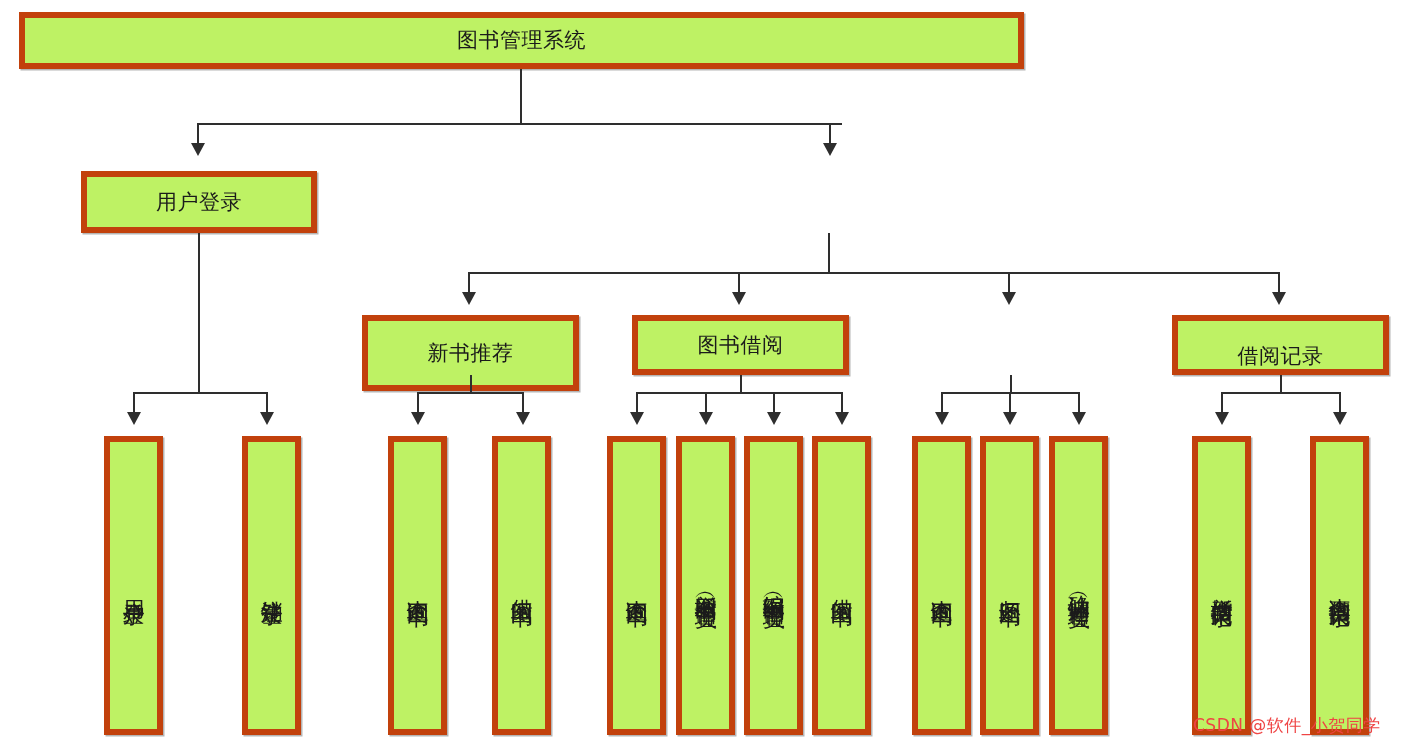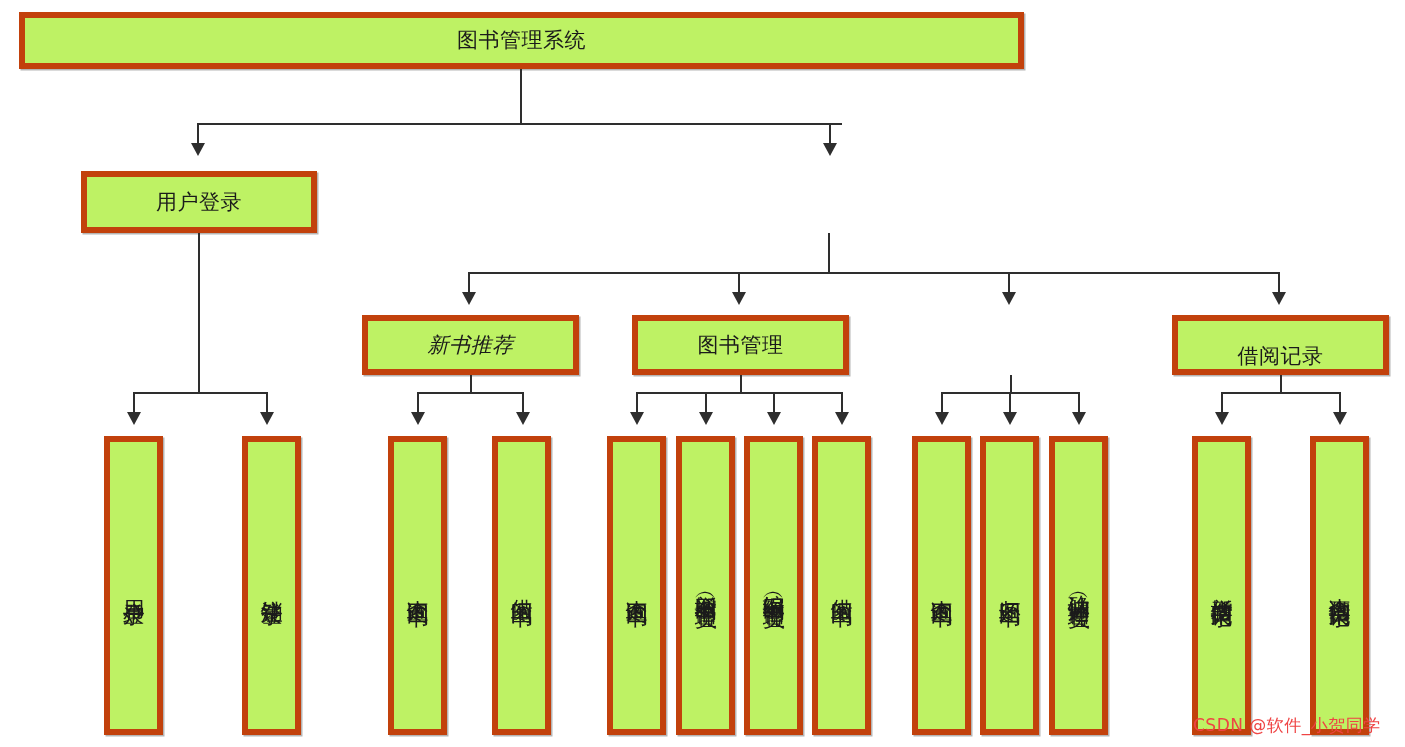--- a/index.html
+++ b/index.html
@@ -106,25 +106,25 @@
   <div class="ln h" style="left:468px;top:272px;width:811px;"></div>
   <div class="ln v" style="left:468px;top:272px;height:22px;"></div>
   <div class="ln v" style="left:738px;top:272px;height:22px;"></div>
   <div class="ln v" style="left:1008px;top:272px;height:22px;"></div>
   <div class="ln v" style="left:1278px;top:272px;height:22px;"></div>
   <div class="arrow" style="left:462px;top:292px;"></div>
   <div class="arrow" style="left:732px;top:292px;"></div>
   <div class="arrow" style="left:1002px;top:292px;"></div>
   <div class="arrow" style="left:1272px;top:292px;"></div>
 
-  <div class="node h" style="left:362px;top:315px;width:217px;height:60px;font-style:italic;">
+  <div class="node h" style="left:362px;top:315px;width:217px;height:76px;">
     <span class="lbl">新书推荐</span>
   </div>
   <div class="node h" style="left:632px;top:315px;width:217px;height:60px;">
-    <span class="lbl">图书管理</span>
+    <span class="lbl">图书借阅</span>
   </div>
   <div class="node h" style="left:1172px;top:315px;width:217px;height:60px;align-items:flex-end;">
     <span class="lbl">借阅记录</span>
   </div>
 
   <div class="ln v" style="left:470px;top:375px;height:18px;"></div>
   <div class="ln h" style="left:417px;top:392px;width:106px;"></div>
   <div class="ln v" style="left:417px;top:392px;height:22px;"></div>
   <div class="ln v" style="left:522px;top:392px;height:22px;"></div>
   <div class="arrow" style="left:411px;top:412px;"></div>

